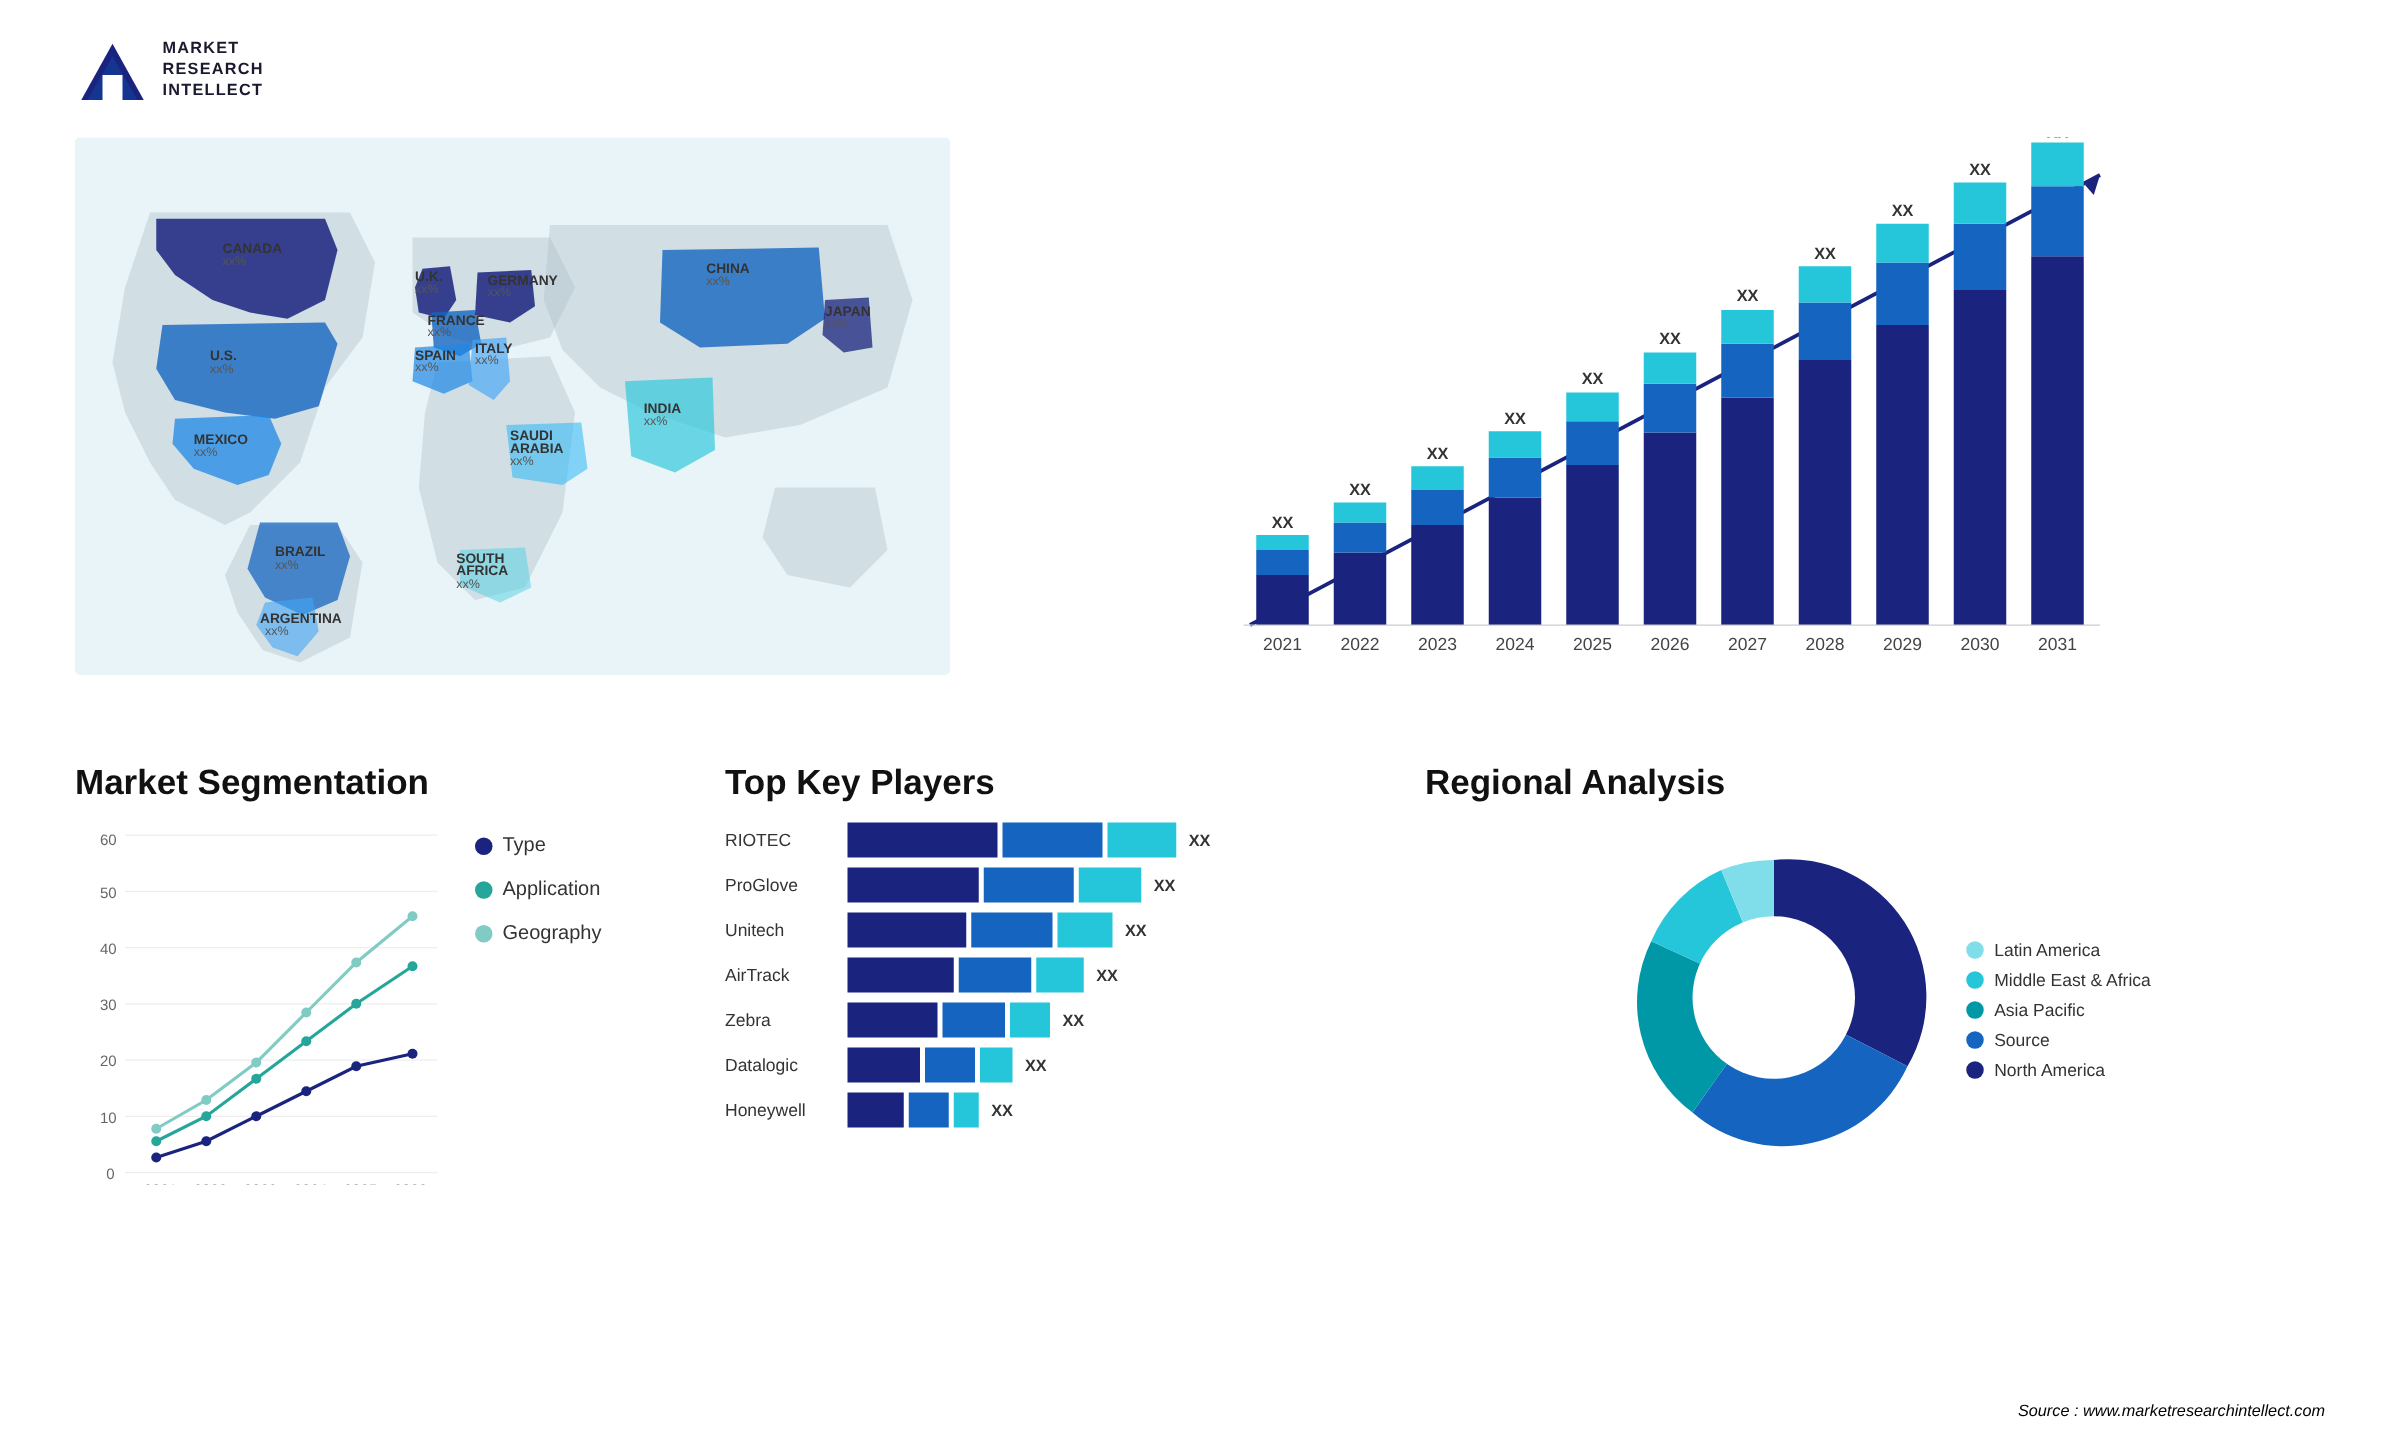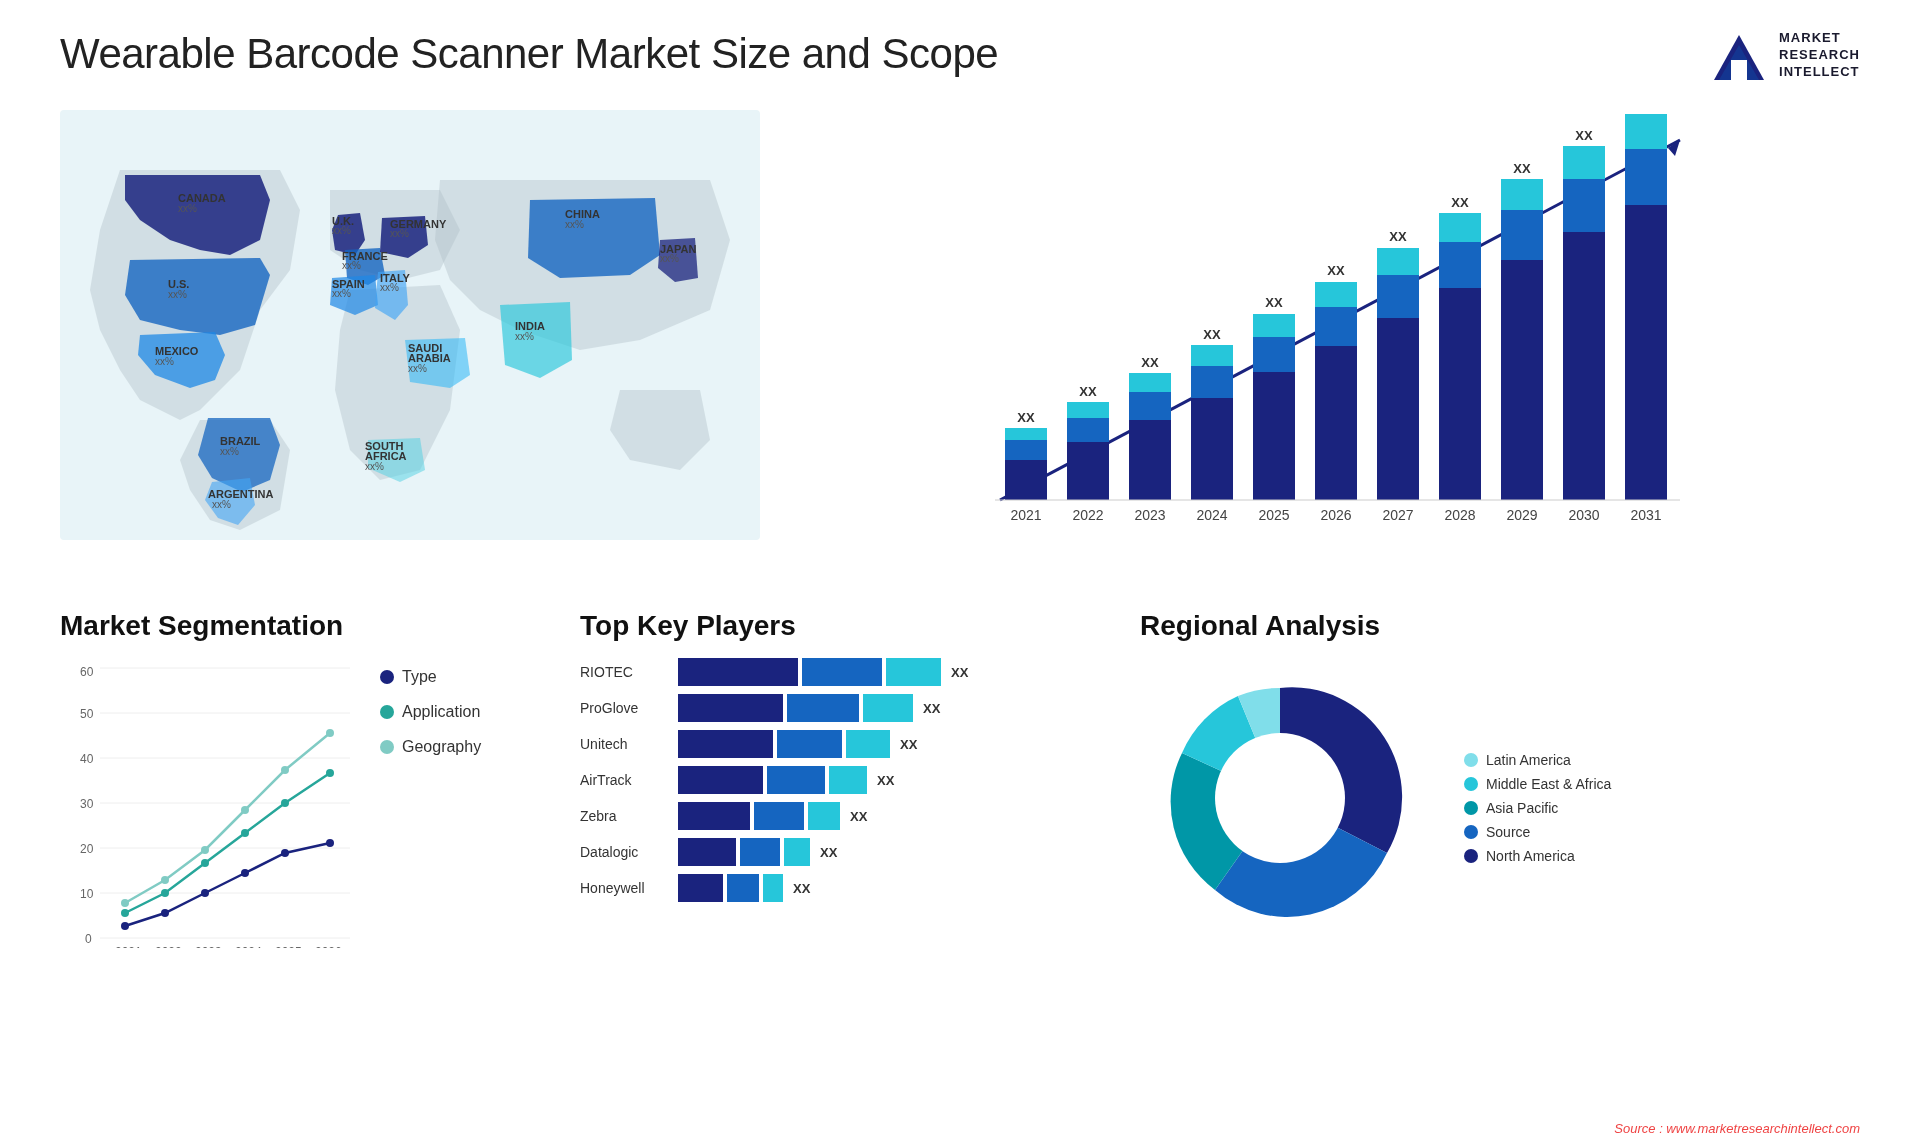--- a/index.html
+++ b/index.html
@@ -218,32 +218,31 @@
       height: 14px;
       border-radius: 50%;
       flex-shrink: 0;
     }
 
     .source-text {
       position: absolute;
       bottom: 10px;
       right: 60px;
       font-size: 13px;
-      color: #ef4444;
+      color: #000000;
       font-style: italic;
       text-align: right;
     }
   </style>
 </head>
 <body>
 
 <div class="page-container">
 
   <div class="header">
-    <h1 class="page-title">Wearable Barcode Scanner Market Size and Scope</h1>
     <div class="logo-area">
       <svg class="logo-icon" viewBox="0 0 60 60">
         <polygon points="30,5 55,50 5,50" fill="#1a237e"></polygon>
         <polygon points="30,15 50,50 10,50" fill="#0d47a1" opacity="0.5"></polygon>
         <rect x="22" y="30" width="16" height="20" fill="#ffffff"></rect>
       </svg>
       <div class="logo-text">
         <div>MARKET</div>
         <div>RESEARCH</div>
         <div>INTELLECT</div>
@@ -574,21 +573,21 @@
             <div class="player-bar-light" style="width:20px;"></div>
             <span class="player-xx">XX</span>
           </div>
         </div>
 
       </div>
     </div>
 
     <div class="regional-section">
       <div class="section-title">Regional Analysis</div>
-      <div style="display:flex; gap:44px; align-items:center;">
+      <div style="display:flex; gap:14px; align-items:center;justify-content:center;">
 
         <svg viewBox="0 0 280 280" width="280" height="280">
 
           <path d="M140,140 L140,30 A110,110 0 0,1 247,195 Z" fill="#1a237e"></path>
 
           <path d="M140,140 L247,195 A110,110 0 0,1 75,232 Z" fill="#1565c0"></path>
 
           <path d="M140,140 L75,232 A110,110 0 0,1 42,95 Z" fill="#0097a7"></path>
 
           <path d="M140,140 L42,95 A110,110 0 0,1 98,38 Z" fill="#26c6da"></path>

